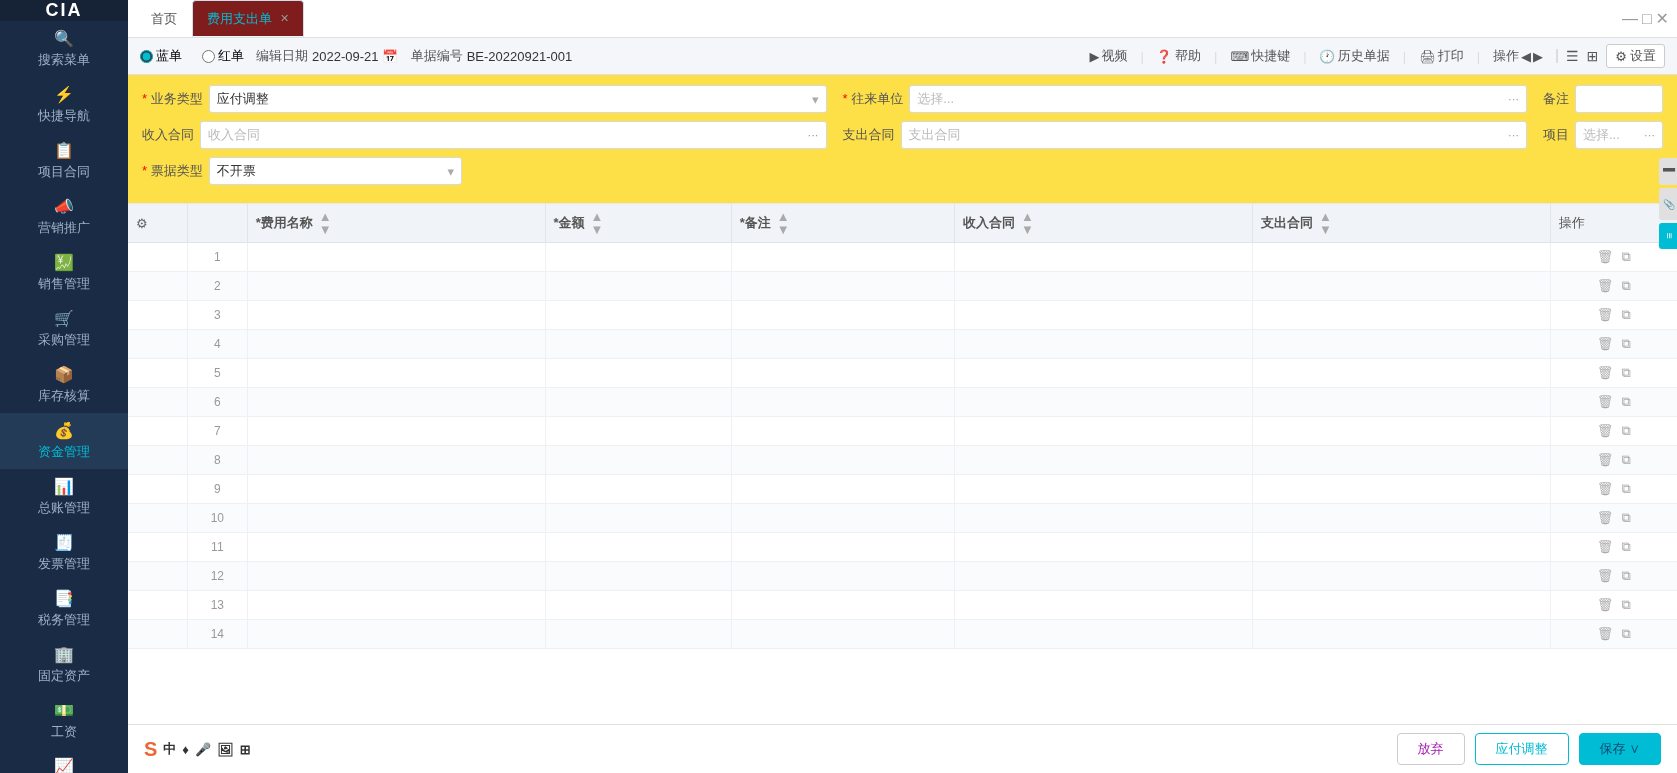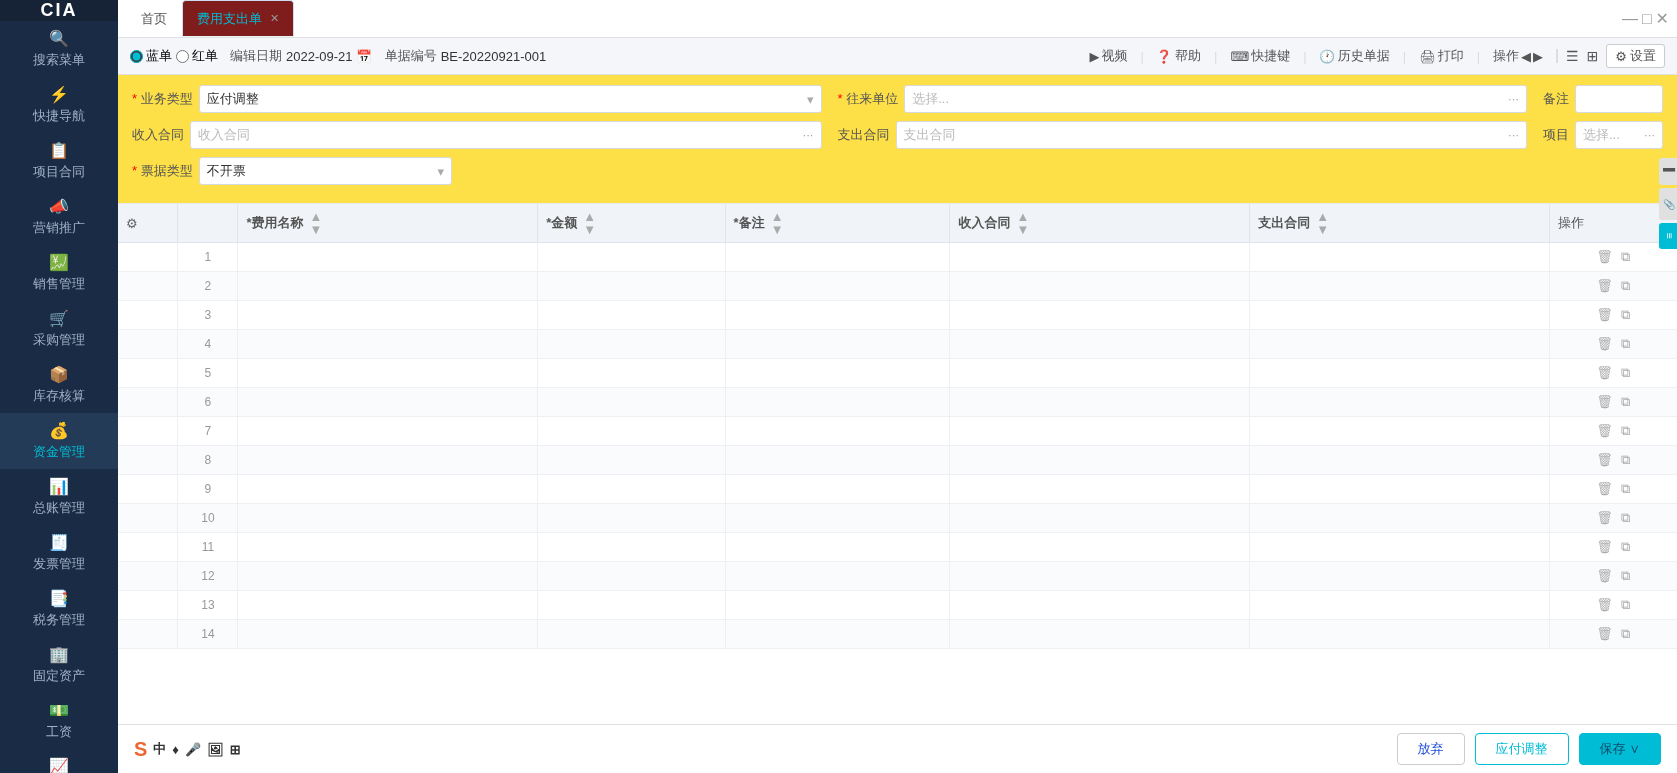--- a/index.html
+++ b/index.html
@@ -1,20 +1,20 @@
 <!DOCTYPE html>
 <html><head>
   <meta charset="utf-8">
   <style>
     * { box-sizing: border-box; margin: 0; padding: 0; font-family: 'Microsoft YaHei', Arial, sans-serif; font-size: 13px; }
     body { display: flex; height: 773px; overflow: hidden; background: #f0f2f5; }
 
     
     .sidebar {
-      width: 118px;
+      width: 128px;
       background: #1a2b45;
       color: #cdd6e0;
       display: flex;
       flex-direction: column;
       flex-shrink: 0;
       height: 100%;
     }
     .sidebar-logo {
       height: 50px;
       display: flex;
@@ -88,21 +88,21 @@
     .top-toolbar {
       display: flex;
       align-items: center;
       background: #f5f6fa;
       border-bottom: 1px solid #e0e0e0;
       padding: 6px 12px;
       gap: 12px;
       flex-shrink: 0;
       flex-wrap: wrap;
     }
-    .radio-group { display: flex; align-items: flex-end; gap: 4px; }
+    .radio-group { display: flex; align-items: flex-end; gap: 20px; }
     .radio-item { display: flex; align-items: center; gap: 3px; cursor: pointer; font-size: 13px; }
     .radio-item input[type=radio] { accent-color: #00bcd4; }
     .field-group { display: flex; align-items: center; gap: 4px; color: #555; }
     .field-value { color: #333; font-weight: 500; }
     .action-icons { margin-left: auto; display: flex; align-items: center; gap: 8px; color: #555; font-size: 12px; }
     .action-icon-item { display: flex; align-items: center; gap: 2px; cursor: pointer; padding: 2px 5px; border-radius: 3px; }
     .settings-btn {
       background: #fff;
       border: 1px solid #ccc;
       border-radius: 3px;
@@ -218,21 +218,21 @@
     }
     .footer-brand { display: flex; align-items: center; gap: 6px; color: #e63; font-size: 18px; font-weight: bold; }
     .footer-actions { display: flex; gap: 10px; }
     .btn {
       padding: 6px 20px;
       border-radius: 4px;
       border: 1px solid #ccc;
       cursor: pointer;
       font-size: 13px;
     }
-    .btn-default { background: #fff; color: #1d4ed8; font-family: Liberation Serif, serif; }
+    .btn-default { background: #fff; color: #a21caf; font-family: Liberation Serif, serif; }
     .btn-secondary { background: #fff; border-color: #00bcd4; color: #00bcd4; }
     .btn-primary { background: #00bcd4; border-color: #00bcd4; color: #0c4a6e; }
 
     .content-wrapper {
       flex: 1;
       display: flex;
       flex-direction: column;
       overflow: hidden;
       position: relative;
     }

